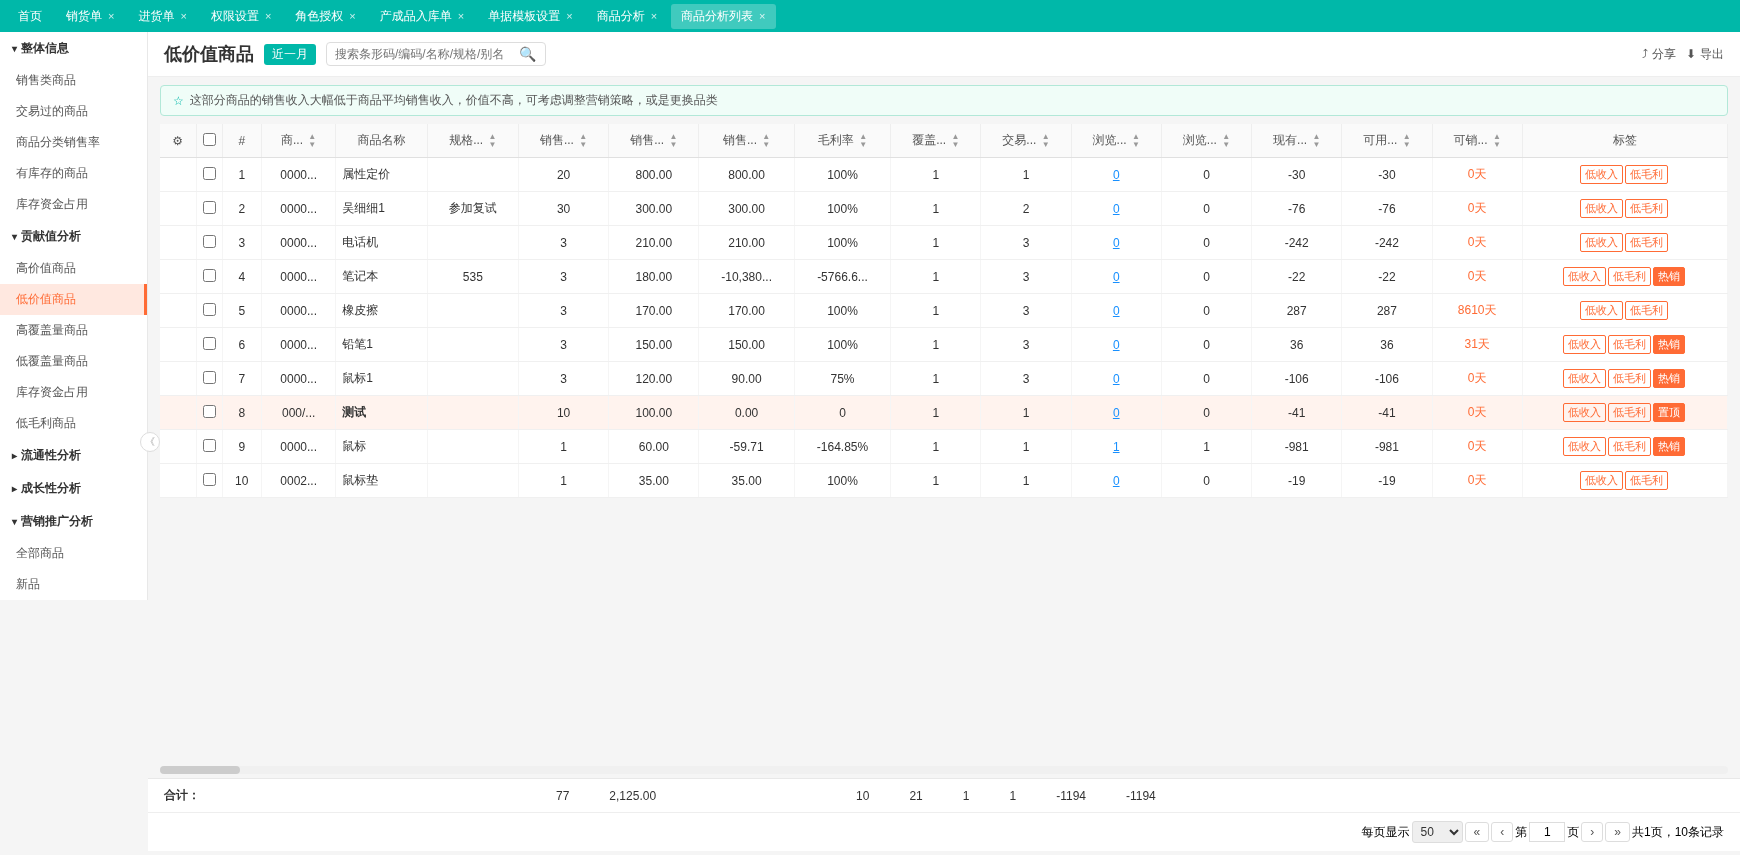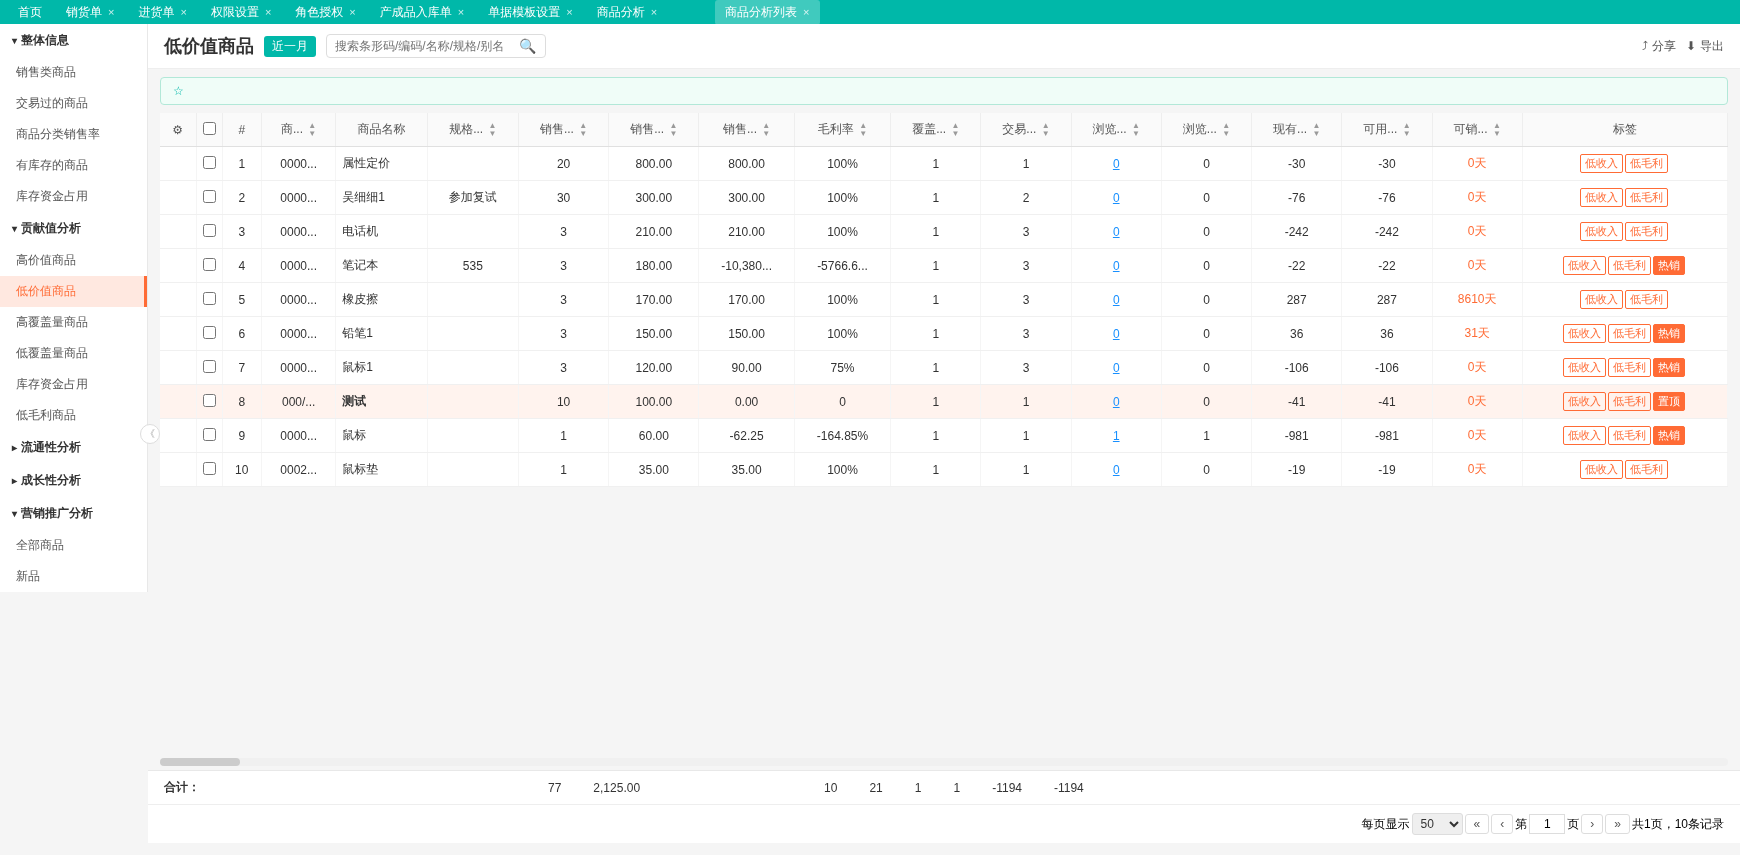--- a/index.html
+++ b/index.html
@@ -1,38 +1,38 @@
 <!DOCTYPE html>
 <html><head>
   <meta charset="utf-8">
   <style>
     * { box-sizing: border-box; margin: 0; padding: 0; font-family: 'Microsoft YaHei', Arial, sans-serif; font-size: 12px; }
     body { background: #f5f5f5; overflow: hidden; width: 1740px; height: 855px; }
     
     
     .top-nav {
       background: #00b8a9;
-      height: 24px;
+      height: 32px;
       display: flex;
       align-items: center;
       padding: 0 8px;
       gap: 4px;
     }
     .nav-item {
       color: #fff;
       padding: 4px 10px;
       cursor: pointer;
       white-space: nowrap;
       border-radius: 3px;
       display: flex;
       align-items: center;
       gap: 4px;
       font-size: 13px;
     }
-    .nav-item.active { background: rgba(255,255,255,0.25); margin-left: 44px; }
+    .nav-item.active { background: rgba(255,255,255,0.25); }
     .nav-close { font-size: 11px; color: rgba(255,255,255,0.8); margin-left: 2px; }
     
     
     .main-layout {
       display: flex;
       height: calc(855px - 36px);
     }
     
     
     .sidebar {
@@ -200,21 +200,21 @@
     
     
     .table-footer {
       background: #fff;
       border-top: 1px solid #e8e8e8;
       padding: 8px 16px;
       display: flex;
       align-items: center;
     }
     .footer-label { color: #333; font-weight: bold; margin-right: 16px; }
-    .footer-values { display: flex; gap: 32px; align-items: flex-start; flex: 1; }
+    .footer-values { display: flex; gap: 40px; align-items: flex-start; flex: 1; }
     .footer-val { color: #333; }
     
     
     .pagination-bar {
       background: #fff;
       border-top: 1px solid #eee;
       padding: 8px 16px;
       display: flex;
       align-items: center;
       justify-content: flex-end;
@@ -390,20 +390,21 @@
         </div>
         <div class="header-btn">
           <span>⬇</span>
           <span>导出</span>
         </div>
       </div>
     </div>
 
     <div class="notice-bar">
       <span class="notice-icon">☆</span>
+      <span>这部分商品的销售收入大幅低于商品平均销售收入，价值不高，可考虑调整营销策略，或是更换品类</span>
     </div>
 
     <div class="table-container">
       <table>
         <thead>
           <tr>
             <th style="width:36px;">⚙</th>
             <th class="checkbox-cell"><input type="checkbox" style=""></th>
             <th>#</th>
             <th>
@@ -664,21 +665,21 @@
   </tr>
             <tr>
     <td></td>
     <td class="checkbox-cell"><input type="checkbox" style=""></td>
     <td>9</td>
     <td>0000...</td>
     <td style="text-align:left;">鼠标</td>
     <td></td>
     <td>1</td>
     <td>60.00</td>
-    <td>-62.25</td>
+    <td>-59.71</td>
     <td>-164.85%</td>
     <td>1</td>
     <td>1</td>
     <td><span class="link-text">1</span></td>
     <td>1</td>
     <td>-981</td>
     <td>-981</td>
     <td class="orange-text">0天</td>
     <td><span class="tag">低收入</span><span class="tag">低毛利</span><span class="tag orange-fill">热销</span></td>
   </tr>

